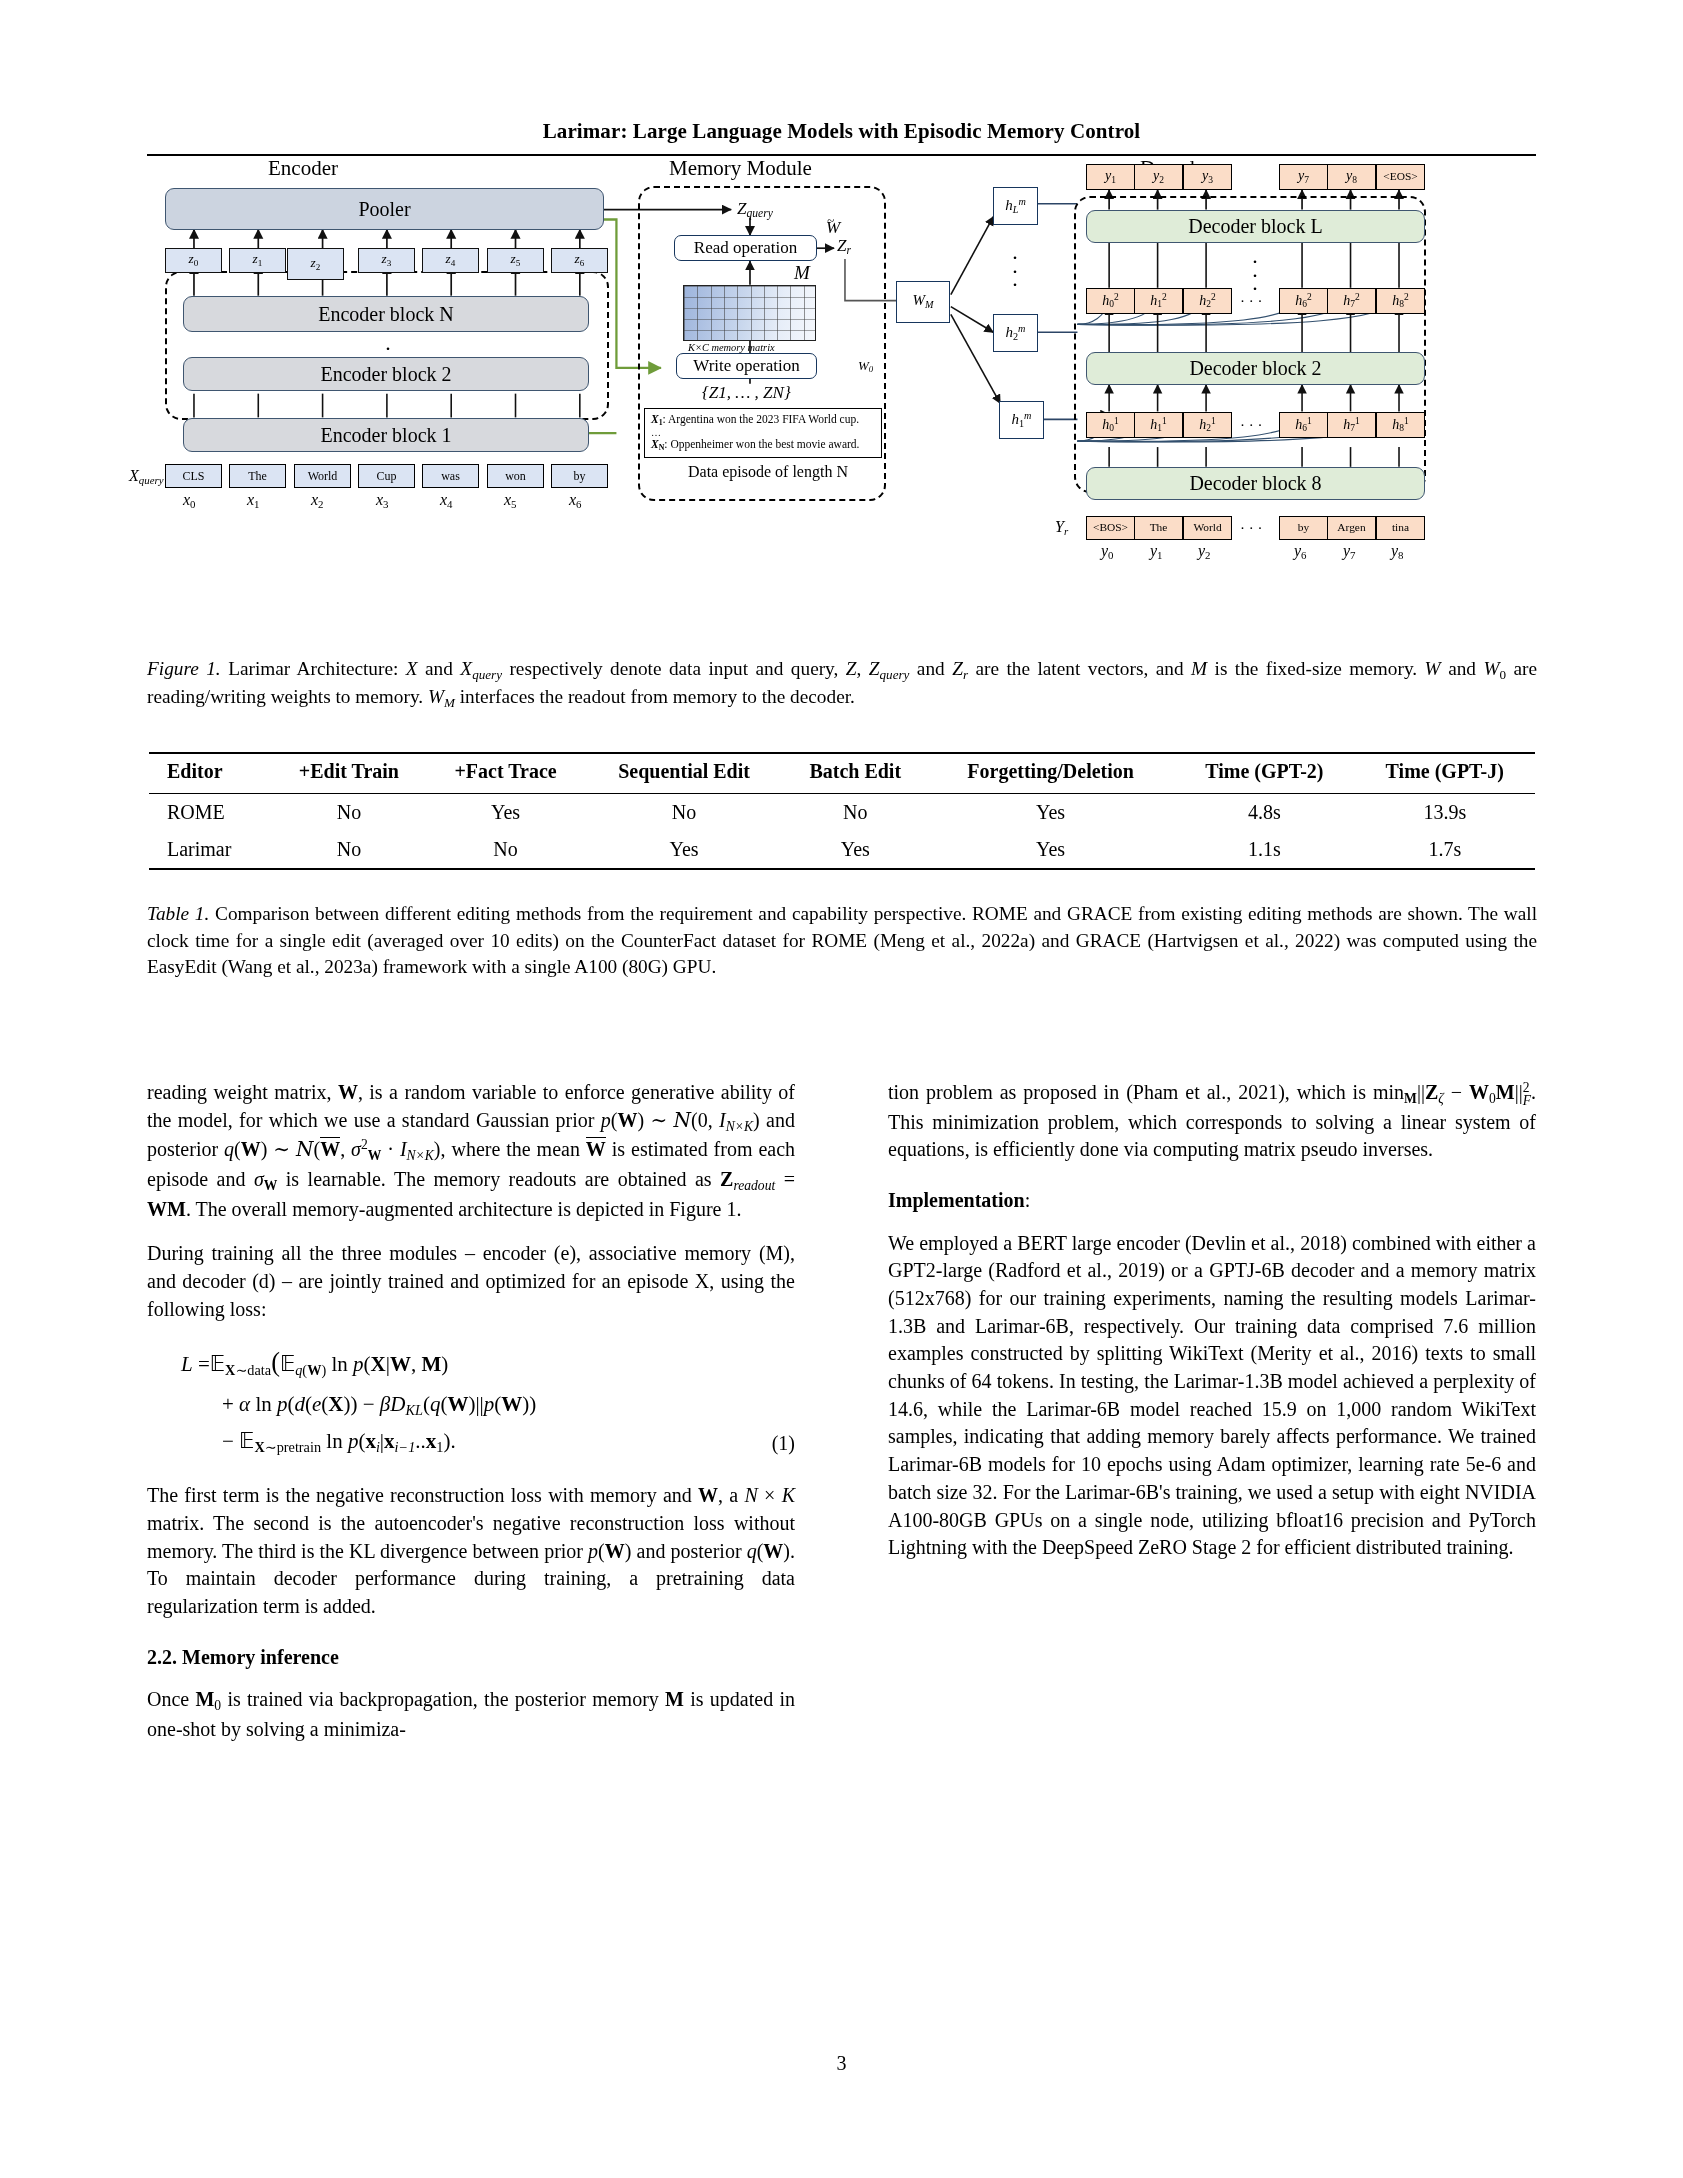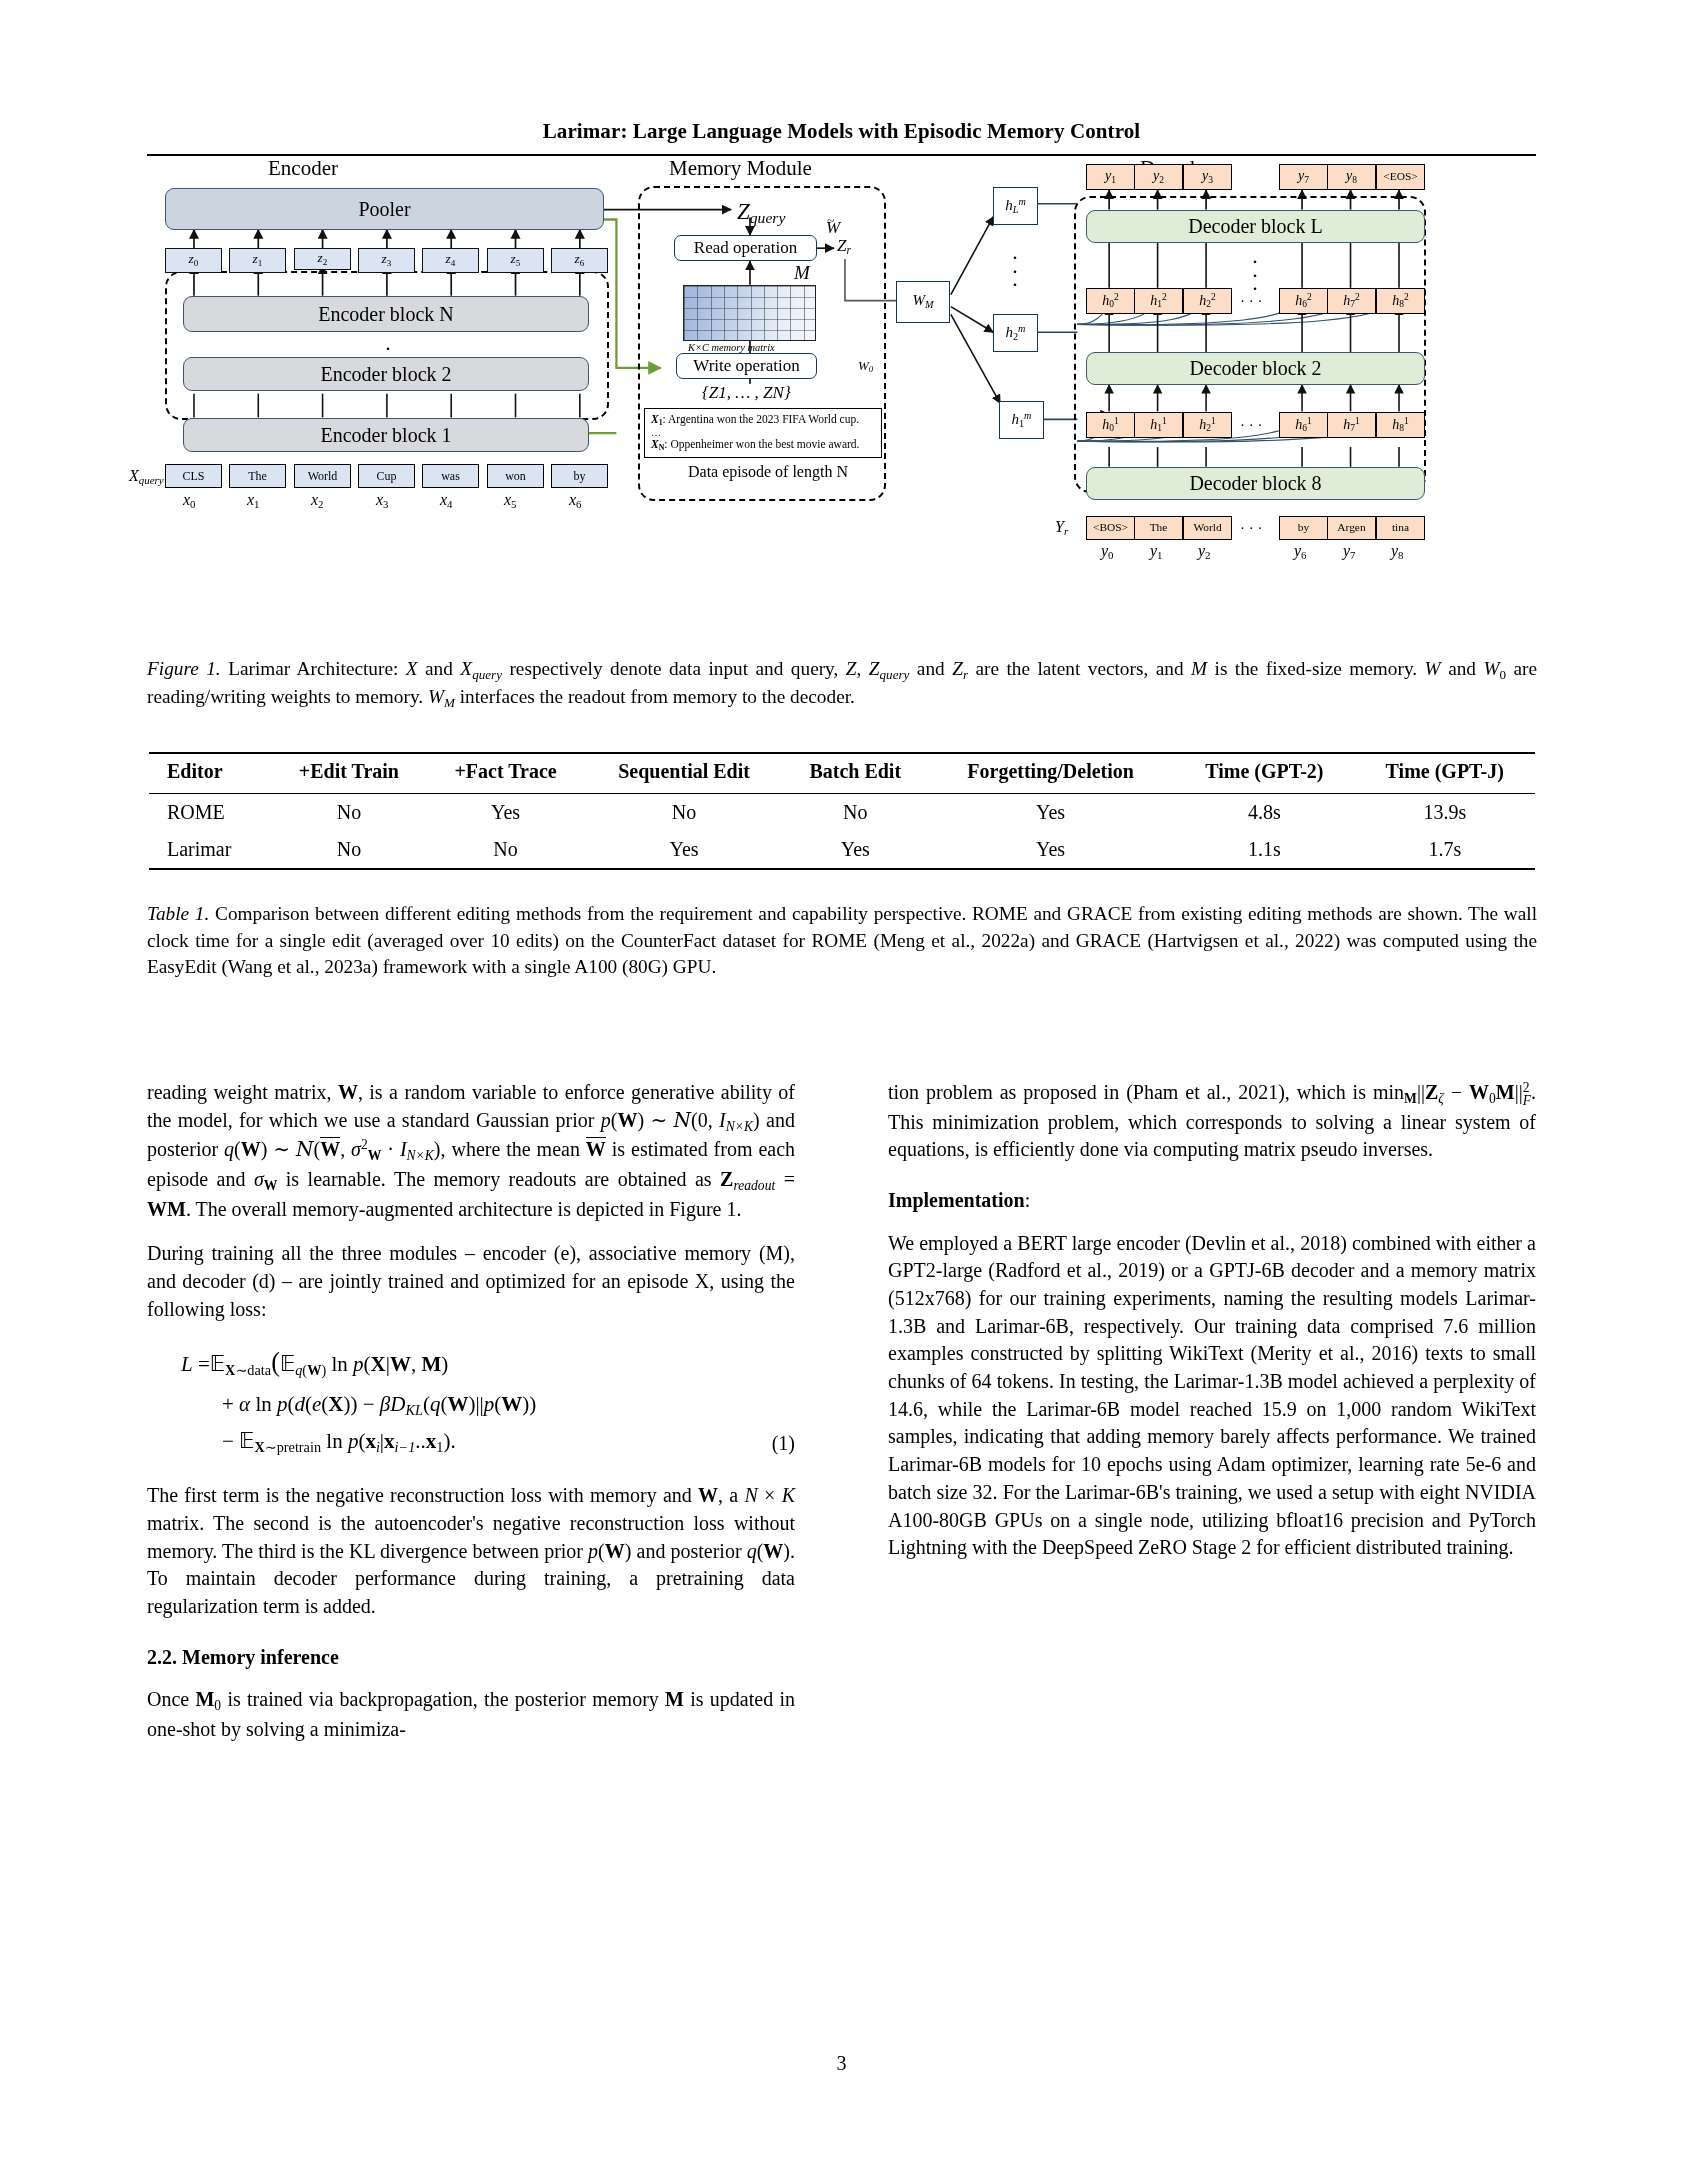--- a/index.html
+++ b/index.html
@@ -304,21 +304,21 @@
     <div class="dashed round" style="left:18px;top:97px;width:444px;height:149px;"></div>
 
     <div class="box blk-pool" style="left:18px;top:14px;width:439px;height:42px;">Pooler</div>
 
     <div class="box tok-z" style="left:18px;top:74px;width:57px;height:25px;">
         <span><i class="m">z</i><span class="sub">0</span></span>
       </div>
     <div class="box tok-z" style="left:82px;top:74px;width:57px;height:25px;">
         <span><i class="m">z</i><span class="sub">1</span></span>
       </div>
-    <div class="box tok-z" style="left:147px;top:74px;width:57px;height:22px;">
+    <div class="box tok-z" style="left:140px;top:74px;width:57px;height:32px;">
         <span><i class="m">z</i><span class="sub">2</span></span>
       </div>
     <div class="box tok-z" style="left:211px;top:74px;width:57px;height:25px;">
         <span><i class="m">z</i><span class="sub">3</span></span>
       </div>
     <div class="box tok-z" style="left:275px;top:74px;width:57px;height:25px;">
         <span><i class="m">z</i><span class="sub">4</span></span>
       </div>
     <div class="box tok-z" style="left:340px;top:74px;width:57px;height:25px;">
         <span><i class="m">z</i><span class="sub">5</span></span>
@@ -345,21 +345,21 @@
     <div class="lbl" style="left:36px;top:317px;font-size:16px;"><i class="m">x</i><span class="sub">0</span></div>
     <div class="lbl" style="left:100px;top:317px;font-size:16px;"><i class="m">x</i><span class="sub">1</span></div>
     <div class="lbl" style="left:164px;top:317px;font-size:16px;"><i class="m">x</i><span class="sub">2</span></div>
     <div class="lbl" style="left:229px;top:317px;font-size:16px;"><i class="m">x</i><span class="sub">3</span></div>
     <div class="lbl" style="left:293px;top:317px;font-size:16px;"><i class="m">x</i><span class="sub">4</span></div>
     <div class="lbl" style="left:357px;top:317px;font-size:16px;"><i class="m">x</i><span class="sub">5</span></div>
     <div class="lbl" style="left:422px;top:317px;font-size:16px;"><i class="m">x</i><span class="sub">6</span></div>
 
     <div class="dashed round" style="left:491px;top:12px;width:248px;height:315px;"></div>
 
-    <div class="lbl-it" style="left:590px;top:25px;font-size:23px;"><i class="m">Z</i><span class="sub" style="font-style:italic;">query</span></div>
+    <div class="lbl-it" style="left:590px;top:25px;font-size:17px;"><i class="m">Z</i><span class="sub" style="font-style:italic;">query</span></div>
 
     <div class="box op-box" style="left:527px;top:61px;width:143px;height:26px;">Read operation</div>
     <div class="lbl-it" style="left:679px;top:44px;font-size:17px;"><span style="display:inline-block;position:relative;"><span style="position:absolute;left:1px;top:-5px;font-size:13px;">~</span><i class="m">W</i></span></div>
     <div class="lbl-it" style="left:690px;top:62px;font-size:17px;"><i class="m">Z</i><span class="sub" style="font-style:italic;">r</span></div>
     <div class="lbl-it" style="left:647px;top:88px;font-size:19px;"><i class="m">M</i></div>
 
     <div class="memmat" style="left:536px;top:111px;width:133px;height:56px;"></div>
     <div class="lbl" style="left:541px;top:168px;font-size:10.4px;font-style:italic;">K×C memory matrix</div>
 
     <div class="box op-box" style="left:529px;top:179px;width:141px;height:26px;">Write operation</div>

